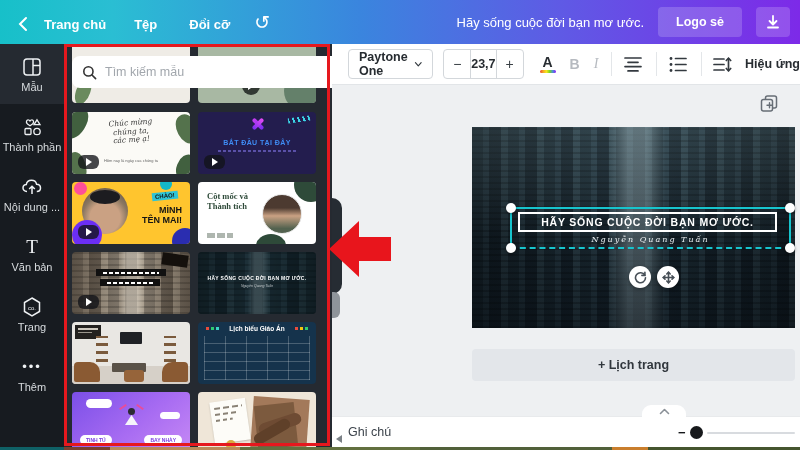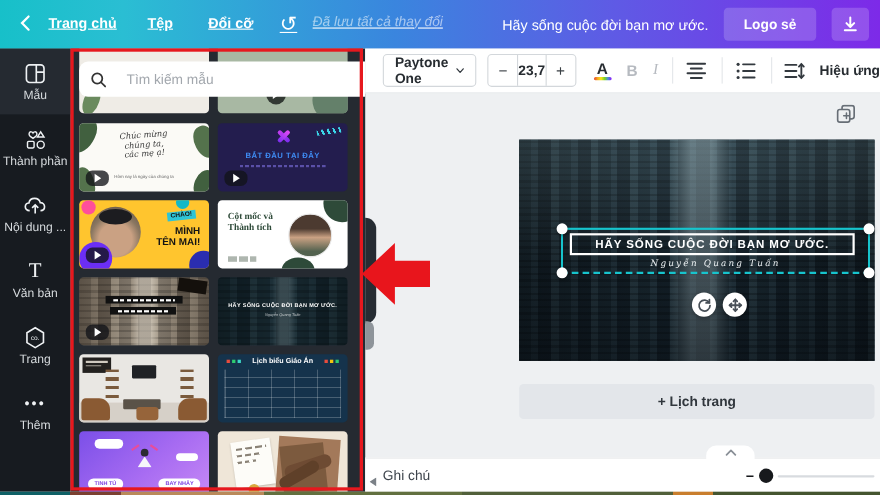--- a/index.html
+++ b/index.html
@@ -3,21 +3,21 @@
 <meta charset="utf-8">
 <style>
   * { margin:0; padding:0; box-sizing:border-box; }
   html,body { width:800px; height:450px; overflow:hidden; font-family:"Liberation Sans", sans-serif; background:#eef0f2; }
   #stage { position:relative; width:800px; height:450px; overflow:hidden; }
 
   
   #topbar { position:absolute; left:0; top:0; width:800px; height:44px;
     background:linear-gradient(90deg,#17c0c9 0%,#2abed3 14%,#3a85de 45%,#5f5ae5 70%,#7d2ae8 100%);
     display:flex; align-items:center; color:#fff; z-index:20; }
-  .tb-left { display:flex; align-items:flex-start; gap:0;text-decoration:underline; }
+  .tb-left { display:flex; align-items:flex-end; gap:0; }
   .tb-back { width:30px; margin-left:8px; display:flex; justify-content:center; cursor:pointer; }
   .tb-item { font-size:13px; font-weight:700; padding:0 22px 0 6px; cursor:pointer; }
   .tb-item.tight { padding-right:26px; }
   .tb-undo { margin:0 14px 0 2px; font-size:19px; line-height:1; cursor:pointer; }
   .tb-saved { font-size:12.5px; font-style:italic; color:rgba(255,255,255,.55); }
   .tb-right { margin-left:auto; display:flex; align-items:center; gap:14px; padding-right:10px; }
   .tb-doc-title { font-size:13px; font-weight:500; }
   .tb-share { background:rgba(255,255,255,.18); border-radius:4px; height:30px; padding:0 18px;
     display:flex; align-items:center; font-size:12.5px; font-weight:700; cursor:pointer; }
   .tb-dl { background:rgba(255,255,255,.18); border-radius:4px; width:34px; height:30px;
@@ -30,21 +30,21 @@
   .sb-item.active { background:#252a31; }
   .sb-label { font-size:11px; color:#d7dbde; white-space:nowrap; }
   .sb-ico { height:22px; display:flex; align-items:center; justify-content:center; }
   .sb-ico svg { stroke:#eef1f3; fill:none; stroke-width:1.5; }
   .sb-T { font-family:"Liberation Serif", serif; font-size:19px; color:#eef1f3; line-height:20px; }
   .sb-dots { font-size:13px; letter-spacing:2px; color:#eef1f3; line-height:20px; }
 
   
   #panel { position:absolute; left:64px; top:44px; width:268px; height:403px; background:#252a31; overflow:hidden; z-index:6; }
   #searchbar { position:absolute; left:8px; top:12px; width:296px; height:32px; background:#fff;
-    border-radius:8px; display:flex; align-items:center; padding:0 10px; gap:18px; z-index:3; }
+    border-radius:8px; display:flex; align-items:center; padding:0 10px; gap:8px; z-index:3; }
   #searchbar input { border:none; outline:none; flex:1; font-size:12.5px; color:#333; font-family:"Liberation Sans",sans-serif; min-width:0; }
   #searchbar input::placeholder { color:#a2a7ad; }
   .th { position:absolute; width:118px; height:62px; border-radius:4px; overflow:hidden; cursor:pointer; background:#3a3f46; }
   .play { position:absolute; left:6px; bottom:5px; width:21px; height:14px; background:rgba(18,19,24,.78);
     border-radius:6px; display:flex; align-items:center; justify-content:center; z-index:4; }
   .play i { display:block; width:0; height:0; border-left:6px solid #fff; border-top:4px solid transparent; border-bottom:4px solid transparent; }
   .city { background:
       linear-gradient(90deg, rgba(0,0,0,.35) 0%, rgba(0,0,0,0) 42%, rgba(150,170,176,.55) 48%, rgba(150,170,176,.55) 54%, rgba(0,0,0,0) 60%, rgba(0,0,0,.35) 100%),
       repeating-linear-gradient(0deg, rgba(0,0,0,.28) 0 2px, rgba(255,255,255,0) 2px 6px),
       repeating-linear-gradient(90deg, #1d2c34 0 11px, #2b3e48 11px 17px, #16222a 17px 29px, #31454e 29px 36px),
@@ -133,21 +133,20 @@
     <div class="tb-left">
       <span class="tb-back">
         <svg width="12" height="16" viewBox="0 0 12 16">
             <polyline points="9,2 3,8 9,14" stroke="#fff" stroke-width="2" fill="none" stroke-linecap="round"></polyline>
           </svg>
       </span>
       <span class="tb-item">Trang chủ</span>
       <span class="tb-item tight">Tệp</span>
       <span class="tb-item">Đổi cỡ</span>
       <span class="tb-undo">↺</span>
-      <span class="tb-saved">Đã lưu tất cả thay đổi</span>
     </div>
     <div class="tb-right">
       <span class="tb-doc-title">Hãy sống cuộc đời bạn mơ ước.</span>
       <span class="tb-share">Logo sẻ</span>
       <span class="tb-dl">
         <svg width="16" height="16" viewBox="0 0 16 16">
             <path d="M8 2 v8 M4.5 7 L8 10.5 L11.5 7 M3 13.5 h10" stroke="#fff" stroke-width="1.8" fill="none" stroke-linecap="round" stroke-linejoin="round"></path>
           </svg>
       </span>
     </div>

